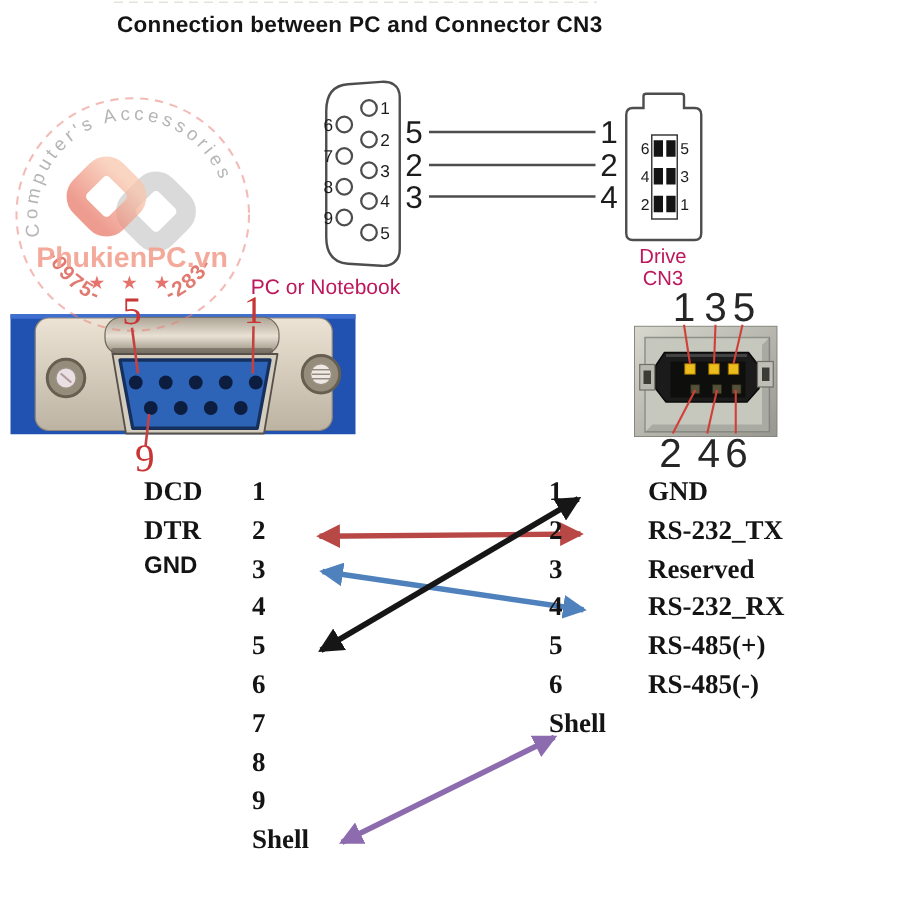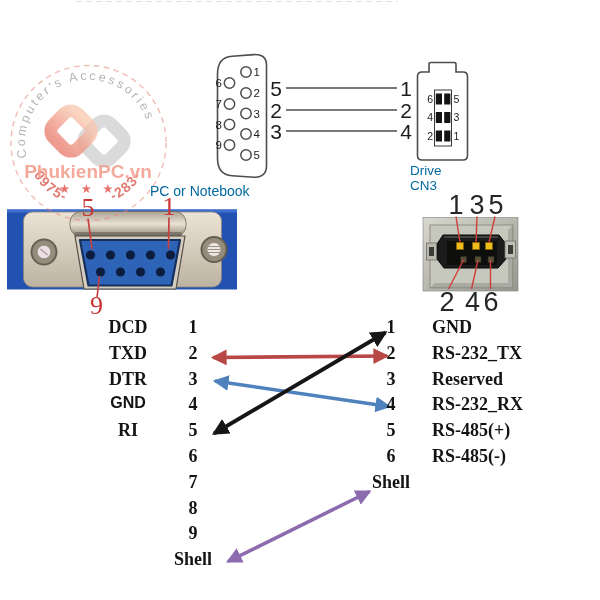--- a/index.html
+++ b/index.html
@@ -3,26 +3,26 @@
 <meta charset="utf-8">
 <style>
   html,body{margin:0;padding:0;background:#ffffff;}
   .stage{position:relative;width:600px;height:600px;background:#fff;overflow:hidden;
          font-family:"Liberation Sans",sans-serif;}
   .abs{position:absolute;}
   #title{left:78px;top:8px;font:700 15px "Liberation Sans",sans-serif;
          letter-spacing:.2px;color:#141414;white-space:nowrap;}
   #topline{left:76px;top:1px;width:322px;height:1px;opacity:.8;
            background:repeating-linear-gradient(90deg,#dcdcd2 0 6px,transparent 6px 10px);}
-  .cap{color:#0369a1;}
+  .cap{color:#be185d;text-align:center;}
   #pc-caption{left:150px;top:183px;width:134px;font:400 14px "Liberation Sans",sans-serif;}
   #cn3-caption{left:410px;top:163px;width:64px;font:400 13.5px "Liberation Sans",sans-serif;line-height:1.12;}
   .tcol{position:absolute;top:317px;}
   .cell{height:25.8px;line-height:25.8px;font:700 18px "Liberation Serif",serif;
-        color:#141414;text-align:center;white-space:nowrap;}
+        color:#141414;text-align:left;white-space:nowrap;}
   .cell.sans{font:700 16px "Liberation Sans",sans-serif;}
   #sigcol{left:96px;width:64px;}
   #pincol{left:168px;width:50px;}
   #rpincol{left:366px;width:50px;}
   #rsigcol{left:432px;width:170px;}
   #rsigcol .cell{text-align:left;}
   svg text{font-family:"Liberation Sans",sans-serif;}
   .pinnum{font-size:11.5px;fill:#1c1c1c;}
   .wirelbl{font-size:21px;fill:#1c1c1c;}
   .cnrow{font-size:10.5px;fill:#1c1c1c;}
@@ -32,20 +32,21 @@
   .arc-phone{font-size:14px;letter-spacing:1.2px;fill:#d9554a;font-weight:600;}
   .brand{font-size:19px;font-weight:600;fill:#ef8974;opacity:.92;}
   .stars{font-size:12.5px;fill:#e04b44;letter-spacing:3.5px;}
 </style>
 </head>
 <body>
 
 <div class="stage">
 
   <div class="abs" id="topline"></div>
+  <div class="abs" id="title">Connection between PC and Connector CN3</div>
 
   <svg class="abs" style="left:0;top:0" width="600" height="600" viewBox="0 0 600 600">
     <defs>
       <linearGradient id="gPlate" x1="0" y1="0" x2="0" y2="1">
         <stop offset="0" stop-color="#ece3d4"></stop>
           <stop offset="1" stop-color="#bdb3a3"></stop>
       </linearGradient>
       <linearGradient id="gHood" x1="0" y1="0" x2="0" y2="1">
         <stop offset="0" stop-color="#aba294"></stop>
           <stop offset=".5" stop-color="#e9e1d3"></stop>
@@ -238,24 +239,22 @@
   </svg>
 
   <div class="abs cap" id="pc-caption">PC or Notebook</div>
   <div class="abs cap" id="cn3-caption">
     <span>Drive</span><br>
     <span>CN3</span>
   </div>
 
   <div class="tcol" id="sigcol">
     <div class="cell">DCD</div>
-    <div class="cell">TXD</div>
     <div class="cell">DTR</div>
     <div class="cell sans">GND</div>
-    <div class="cell">RI</div>
     <div class="cell"></div>
   </div>
   <div class="tcol" id="pincol">
     <div class="cell">1</div>
     <div class="cell">2</div>
     <div class="cell">3</div>
     <div class="cell">4</div>
     <div class="cell">5</div>
     <div class="cell">6</div>
     <div class="cell">7</div>

